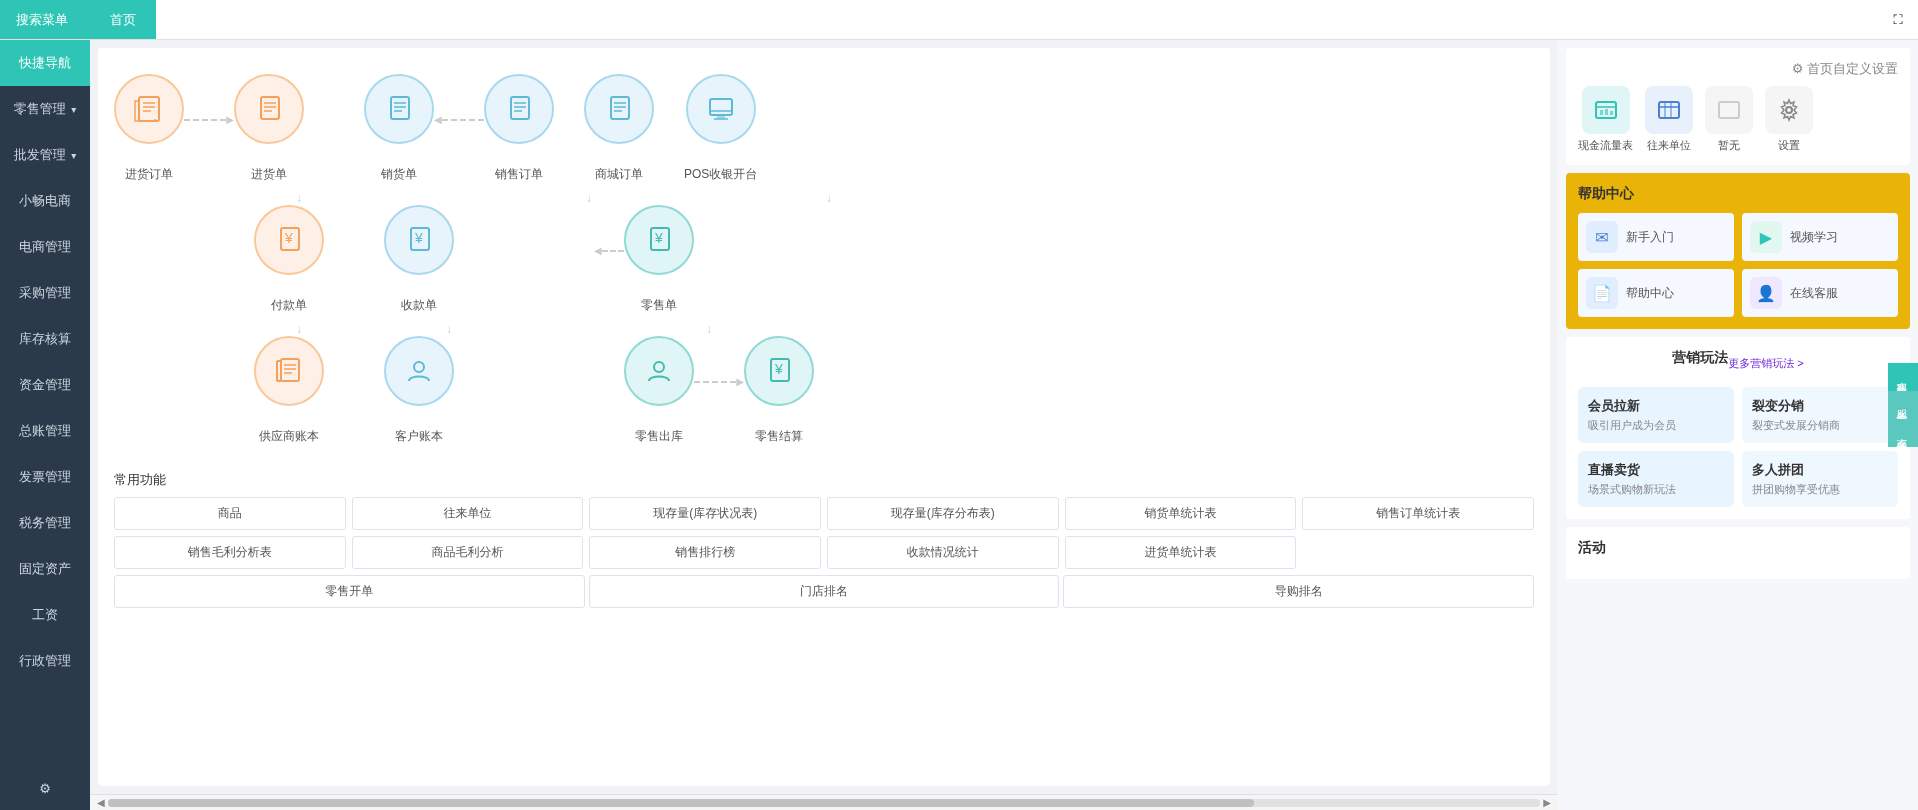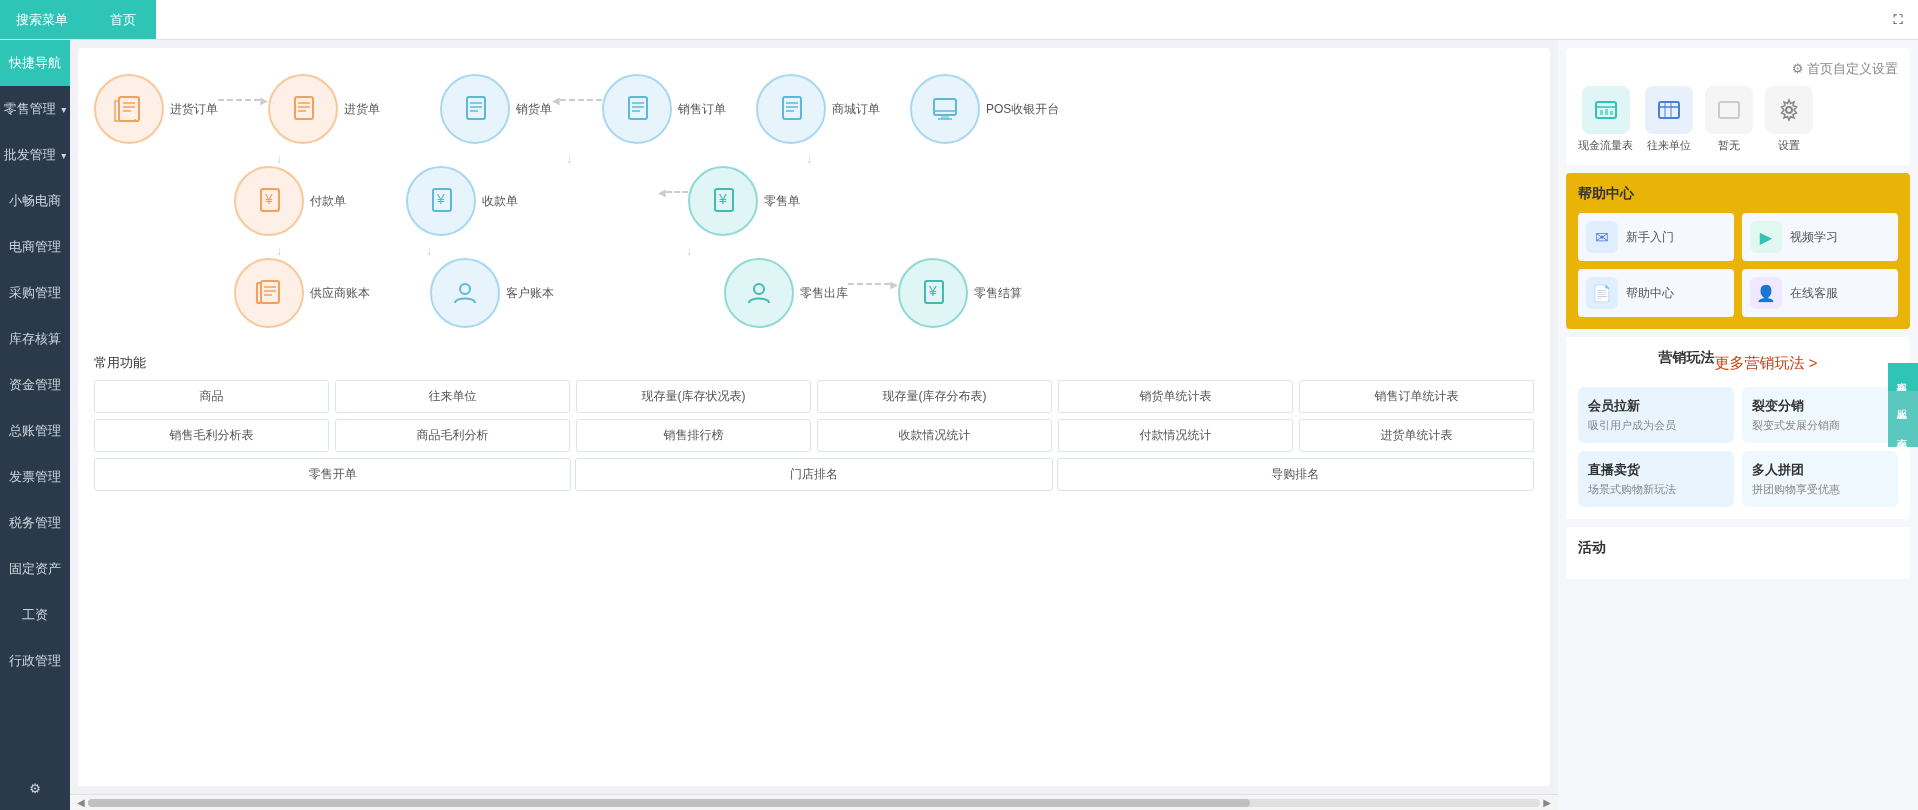--- a/index.html
+++ b/index.html
@@ -9,34 +9,34 @@
     .top-bar { display: flex; align-items: center; background: #fff; height: 40px; border-bottom: 1px solid #e0e0e0; flex-shrink: 0; }
     .search-menu { background: #2ec5b6; color: #fff; padding: 0 16px; height: 100%; display: flex; align-items: center; font-size: 13px; cursor: pointer; min-width: 90px; }
     .tab-home { background: #2ec5b6; color: #fff; padding: 0 20px; height: 100%; display: flex; align-items: center; font-size: 13px; cursor: pointer; }
     .top-right { margin-left: auto; padding-right: 10px; display: flex; align-items: center; }
     .fullscreen-btn { width: 20px; height: 20px; display: flex; align-items: center; justify-content: center; cursor: pointer; }
 
     
     .main-layout { display: flex; flex: 1; overflow: hidden; }
 
     
-    .sidebar { width: 70px; background: #2b3a4a; display: flex; flex-direction: column; flex-shrink: 0; overflow-y: auto; }
+    .sidebar { width: 90px; background: #2b3a4a; display: flex; flex-direction: column; flex-shrink: 0; overflow-y: auto; }
     .sidebar-item { color: #cdd6df; padding: 14px 0; text-align: center; cursor: pointer; font-size: 13px; position: relative; }
     .sidebar-item .arrow { font-size: 10px; margin-left: 2px; }
     .sidebar-item.quick-nav { background: #2ec5b6; color: #fff; }
     .sidebar-bottom { margin-top: auto; }
     .sidebar-settings { color: #cdd6df; padding: 14px 0; text-align: center; cursor: pointer; }
 
     
     .content-area { flex: 1; overflow: hidden; display: flex; gap: 0; }
 
     
     .main-panel { flex: 1; overflow: hidden; display: flex; flex-direction: column; }
     .main-content { background: #fff; margin: 8px; border-radius: 4px; padding: 16px; overflow-y: auto; flex: 1; }
-    .flow-node { display: flex; align-items: center; gap: 6px; }
+    .flow-node { display: flex; flex-direction: column; align-items: center; gap: 22px; }
     .circle { width: 70px; height: 70px; border-radius: 50%; display: flex; align-items: center; justify-content: center; font-size: 28px; }
     .circle.orange { background: #fef0e6; color: #f5a05a; border: 2px solid #f9c89a; }
     .circle.blue { background: #e8f4fb; color: #5eb8d8; border: 2px solid #a8d8ef; }
     .circle.teal { background: #e0f5f5; color: #45b8b0; border: 2px solid #90d9d5; }
     .node-label { font-size: 12px; color: #555; text-align: center; }
 
     
     .common-functions { margin-top: 8px; }
     .common-title { font-size: 13px; color: #333; margin-bottom: 8px; }
     .func-grid { display: grid; grid-template-columns: repeat(6, 1fr); gap: 6px; margin-bottom: 6px; }
@@ -71,21 +71,21 @@
     .help-item { display: flex; align-items: center; gap: 8px; padding: 8px; background: #f5f8ff; border-radius: 4px; cursor: pointer; }
     .help-icon { width: 32px; height: 32px; border-radius: 6px; display: flex; align-items: center; justify-content: center; font-size: 16px; }
     .help-icon.blue { background: #e0eeff; color: #4a7fd4; }
     .help-icon.green { background: #e0f8f0; color: #2ec5b6; }
     .help-icon.purple { background: #f0e8ff; color: #9060e0; }
     .help-text { font-size: 12px; color: #555; }
 
     
     .marketing { background: #fff; border-radius: 4px; padding: 12px; }
     .marketing-header { display: flex; justify-content: center; align-items: center; margin-bottom: 10px; }
-    .more-link { font-size: 15px; color: #c2410c; cursor: pointer; }
+    .more-link { font-size: 11px; color: #6d28d9; cursor: pointer; }
     .marketing-grid { display: grid; grid-template-columns: 1fr 1fr; gap: 8px; }
     .marketing-item { background: #f0f8ff; border-radius: 6px; padding: 10px; cursor: pointer; }
     .marketing-item-title { font-size: 13px; color: #333; font-weight: bold; margin-bottom: 3px; }
     .marketing-item-desc { font-size: 11px; color: #888; }
 
     
     .activity { background: #fff; border-radius: 4px; padding: 12px; font-family: Liberation Mono, monospace; }
 
     
     .float-btns { position: fixed; right: 0; top: 50%; transform: translateY(-50%); display: flex; flex-direction: column; gap: 0; z-index: 100; }
@@ -369,21 +369,20 @@
             <div class="func-btn">现存量(库存状况表)</div>
             <div class="func-btn">现存量(库存分布表)</div>
             <div class="func-btn">销货单统计表</div>
             <div class="func-btn">销售订单统计表</div>
           </div>
           <div class="func-grid">
             <div class="func-btn">销售毛利分析表</div>
             <div class="func-btn">商品毛利分析</div>
             <div class="func-btn">销售排行榜</div>
             <div class="func-btn">收款情况统计</div>
-            <div class="func-btn">付款情况统计</div>
             <div class="func-btn">进货单统计表</div>
           </div>
           <div class="func-grid-3">
             <div class="func-btn">零售开单</div>
             <div class="func-btn">门店排名</div>
             <div class="func-btn">导购排名</div>
           </div>
         </div>
 
       </div>

